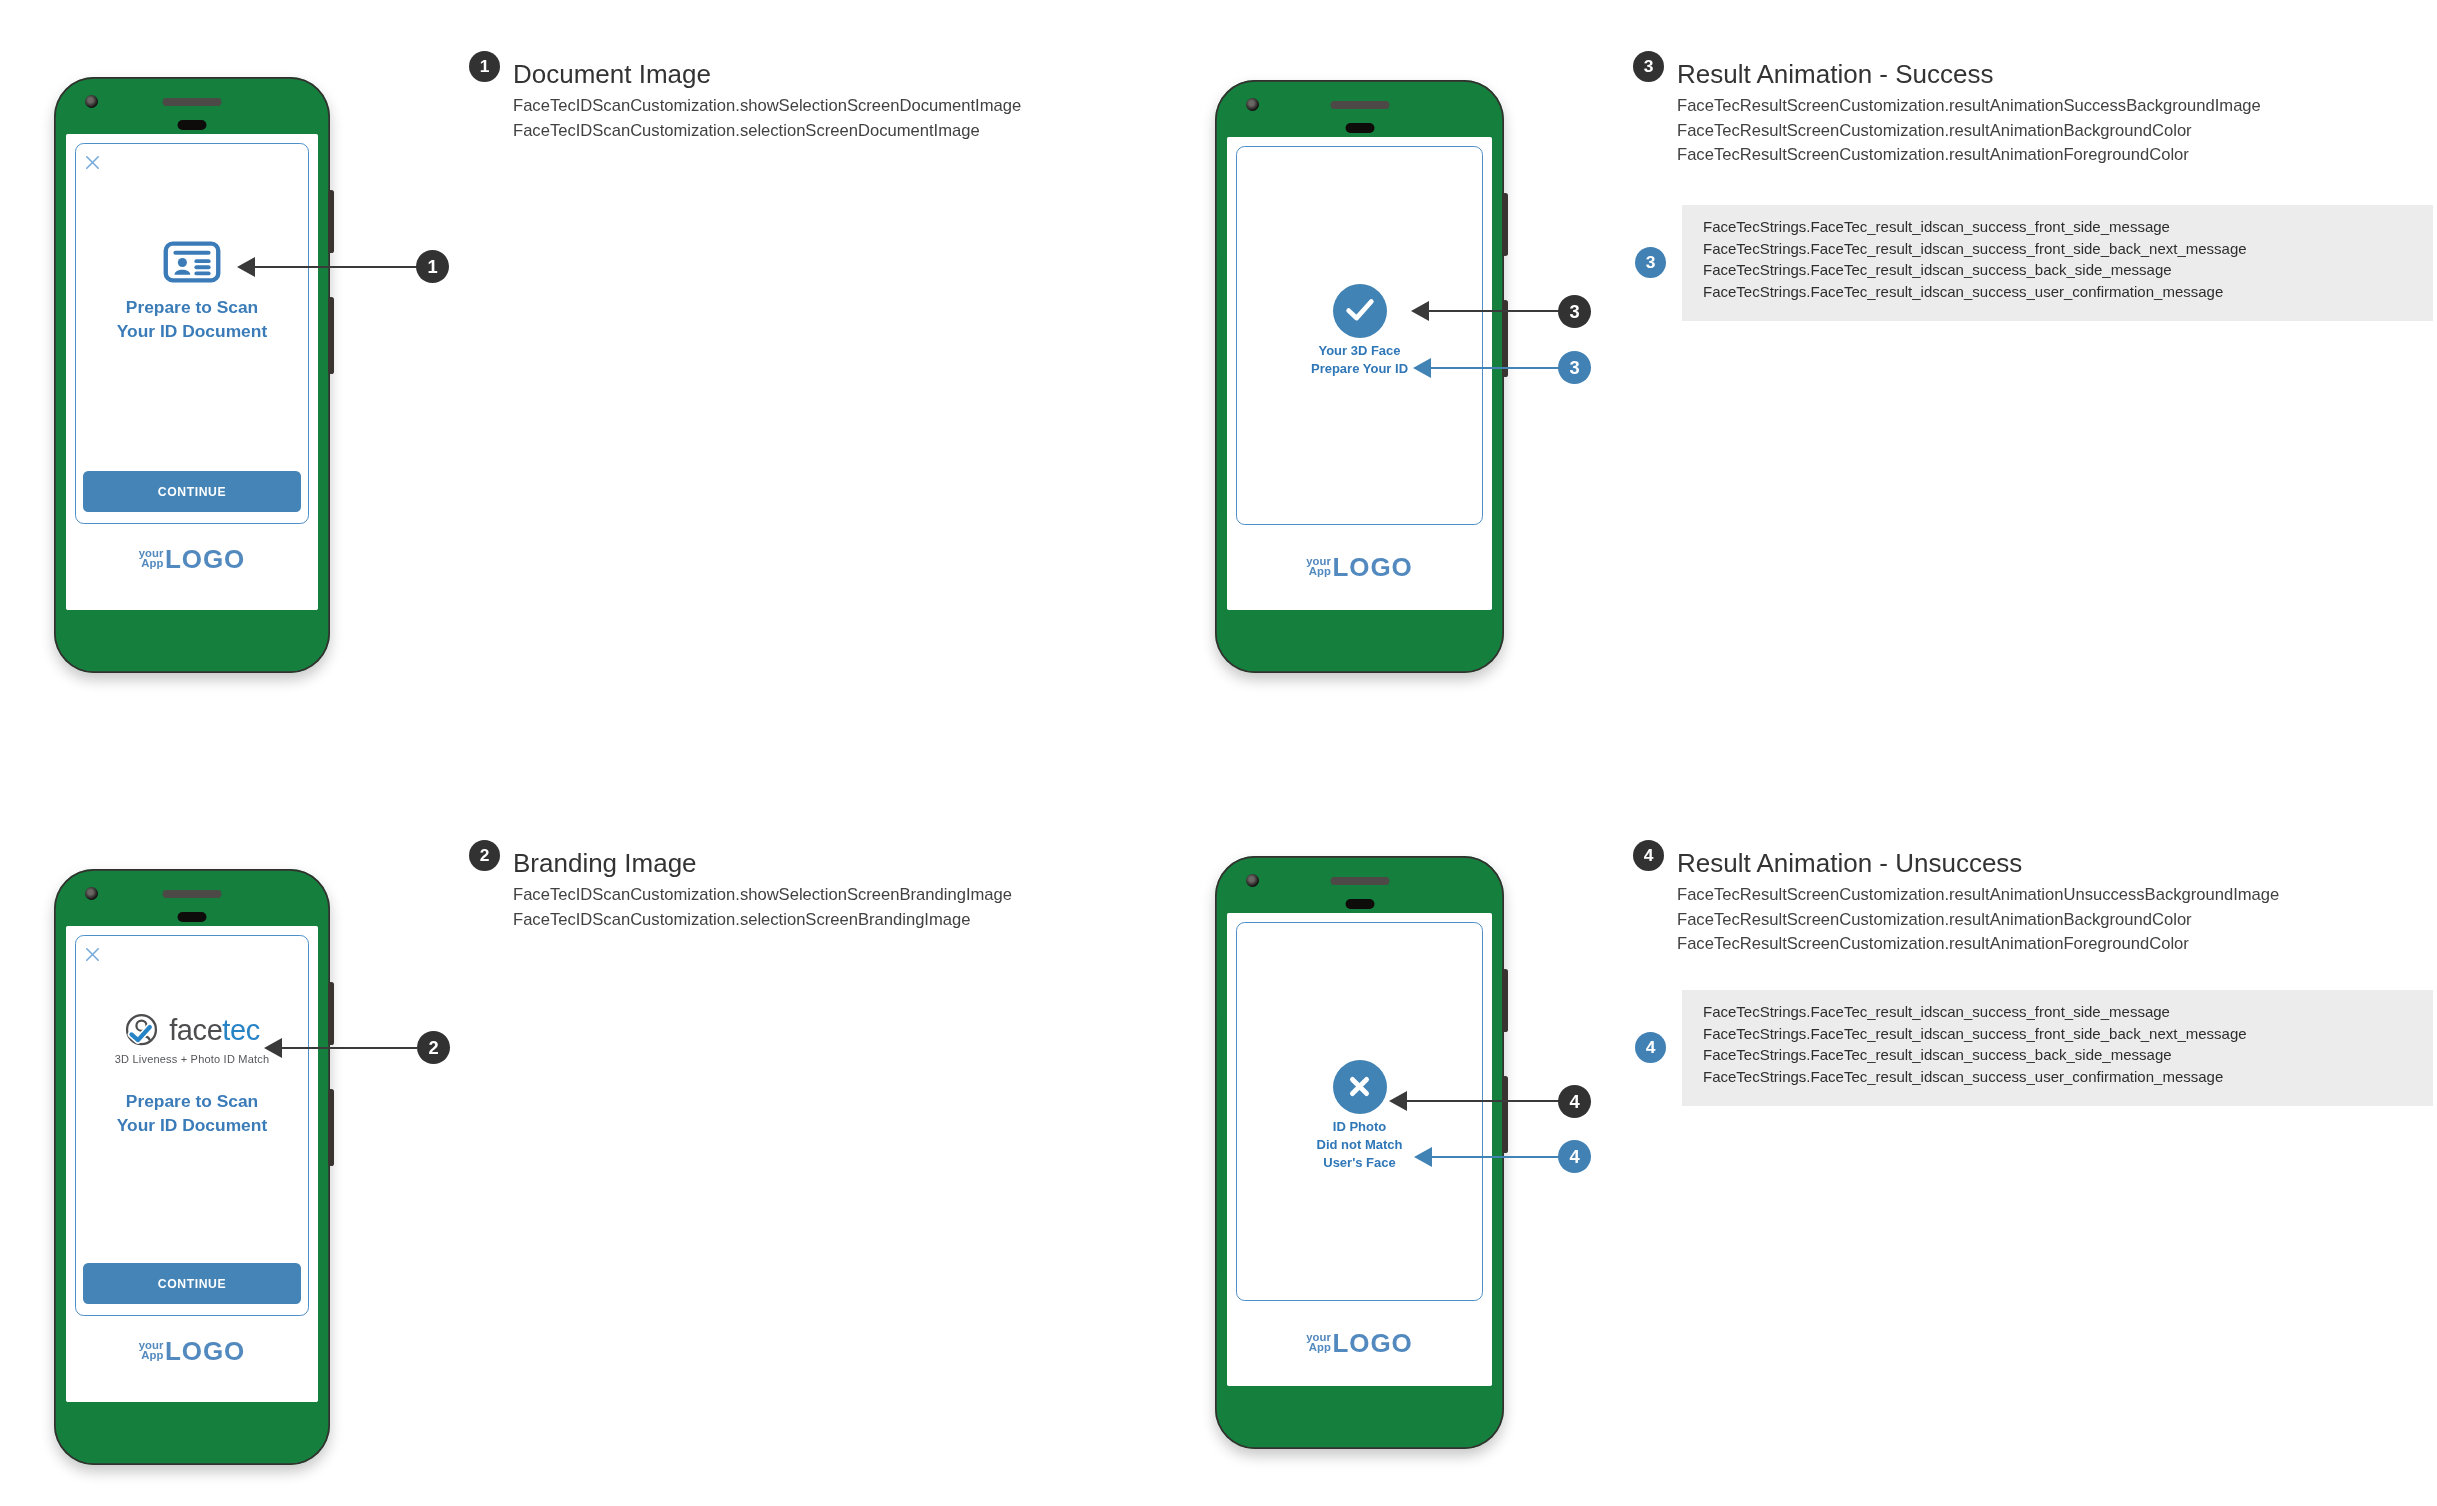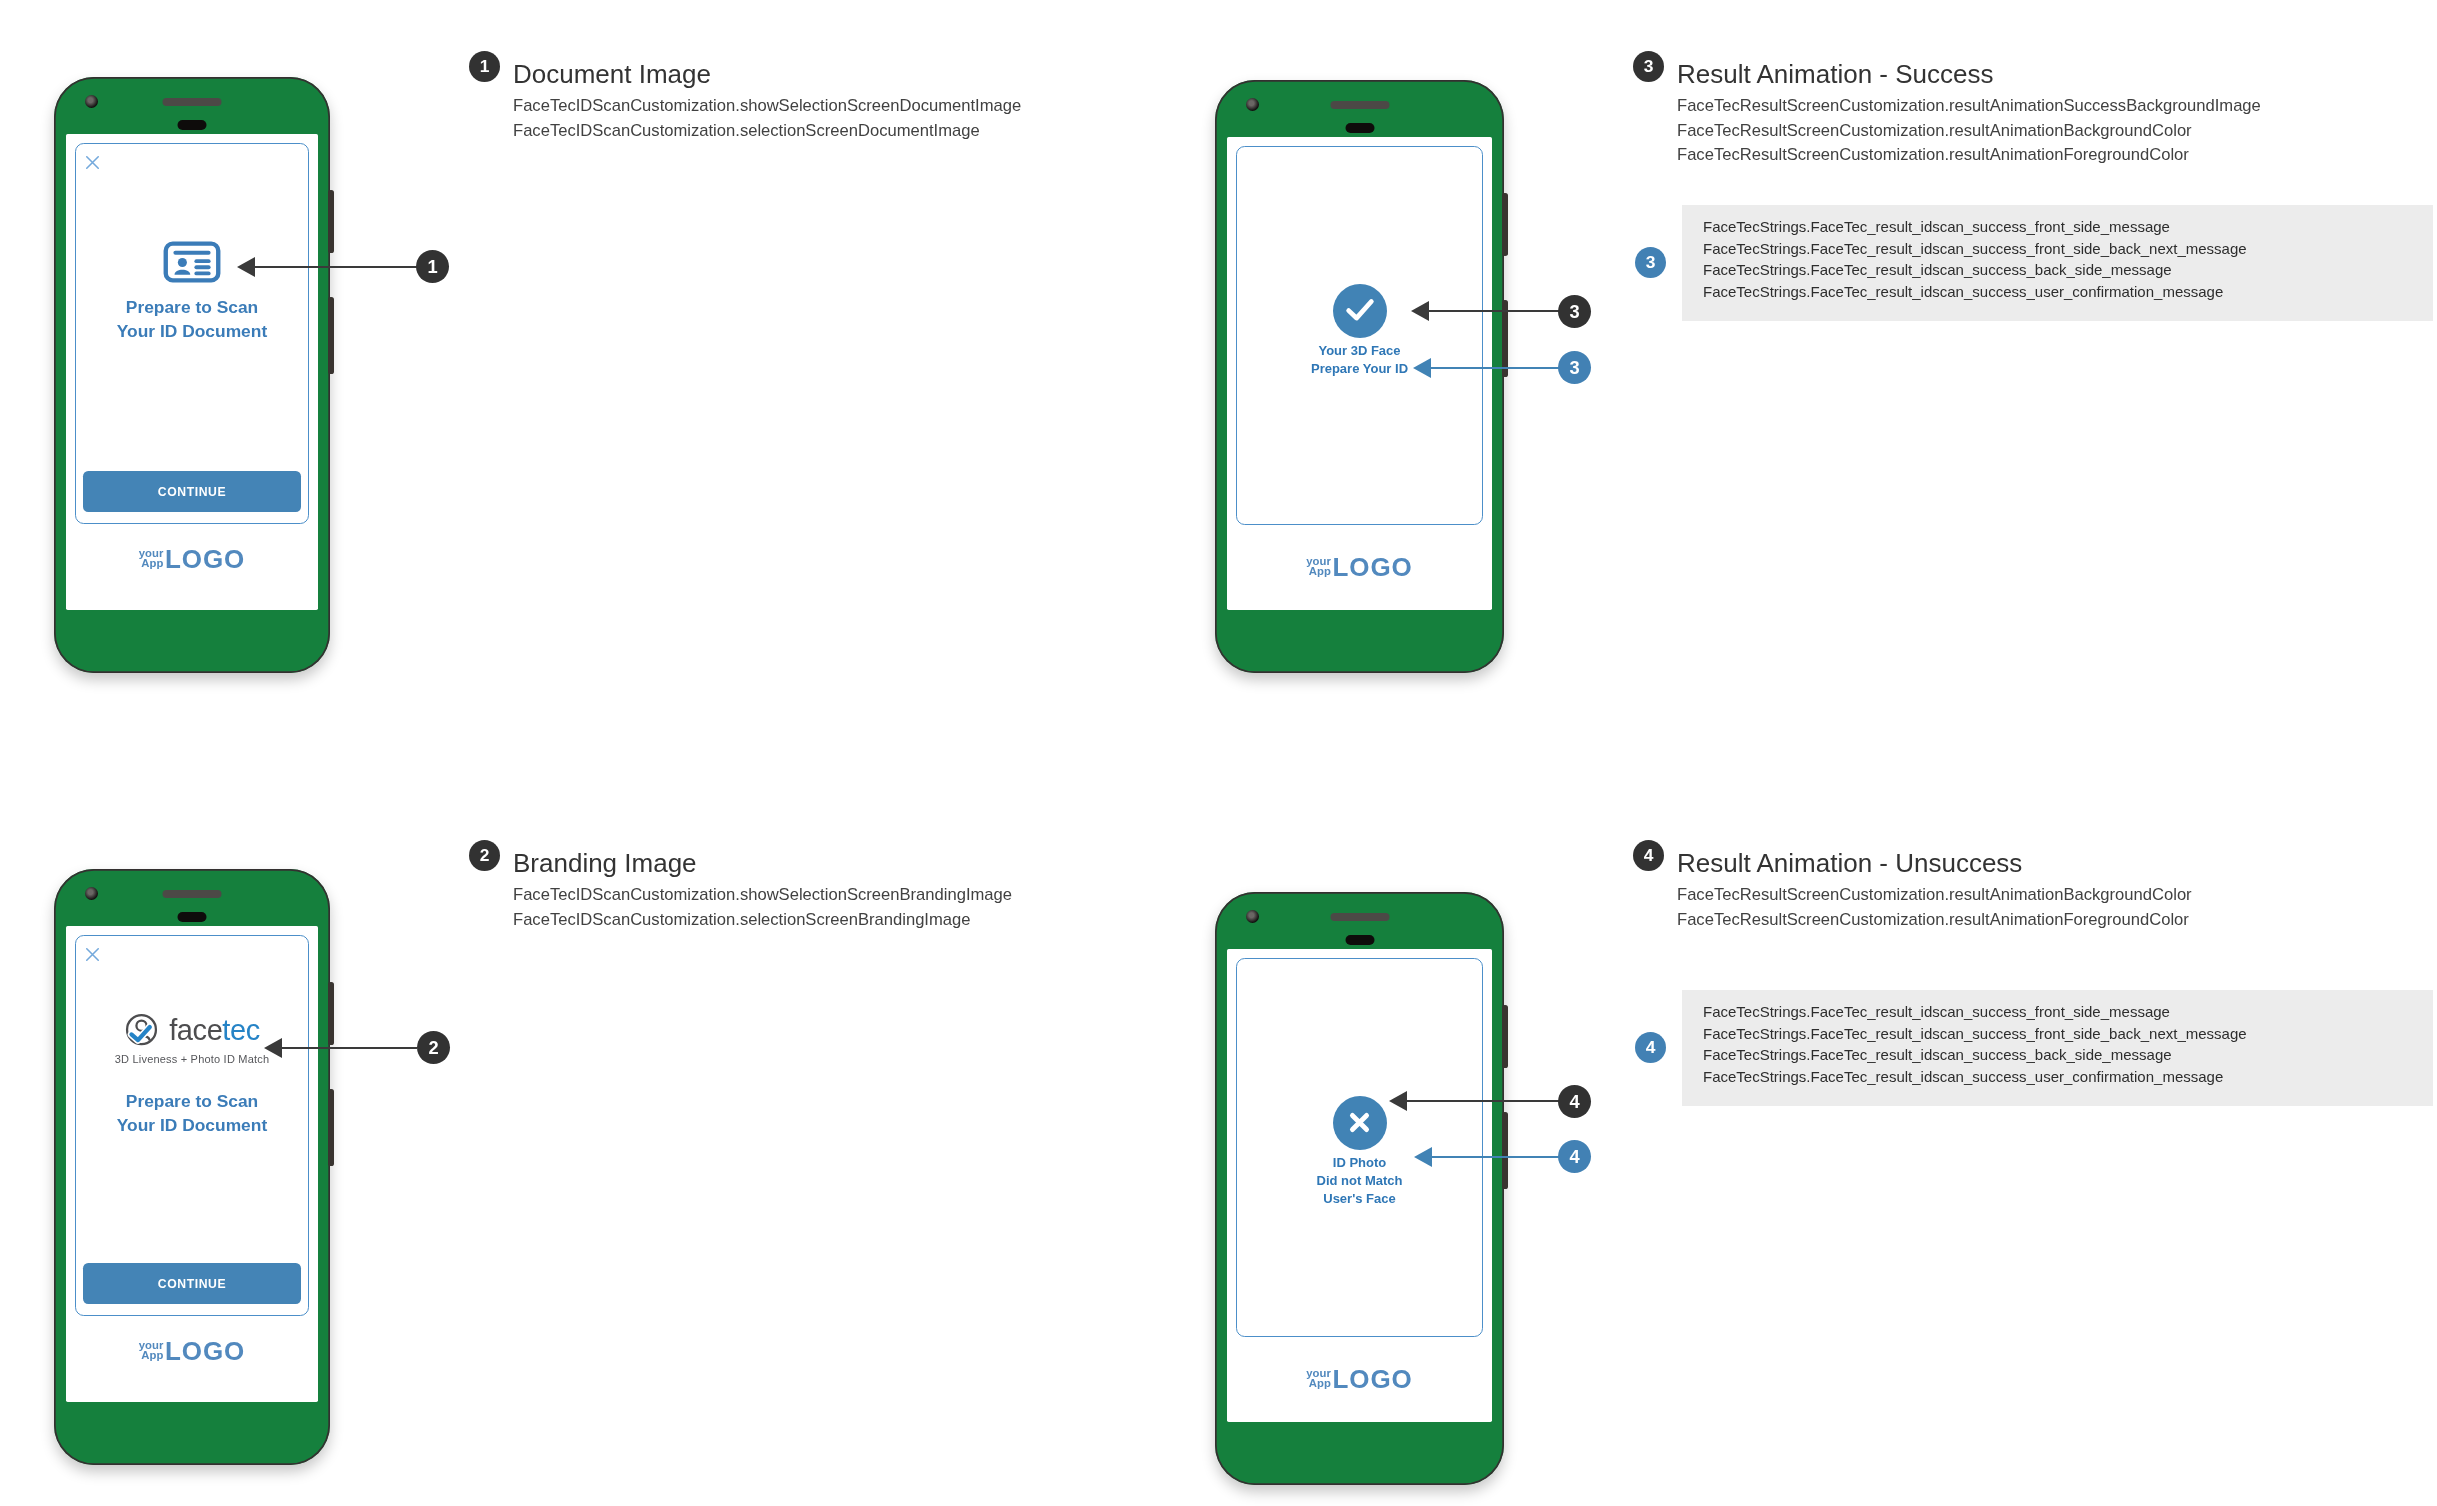--- a/index.html
+++ b/index.html
@@ -4,21 +4,21 @@
 <style>
   html,body{margin:0;padding:0;background:#ffffff;}
   body{font-family:"Liberation Sans", sans-serif; -webkit-text-size-adjust:none;}
   #canvas{position:relative;width:2438px;height:1507px;background:#ffffff;overflow:hidden;}
 
   
   .phone{position:absolute;background:#15803d;border-radius:40px;
          box-shadow: inset 0 0 0 1.7px #343030, 0 7px 14px rgba(0,0,0,.22);}
   .phone.size-a{left:54px;width:276px;height:596px;}
   .phone.size-b{left:1215px;width:289px;height:593px;}
-  #phone1{top:77px;} #phone2{top:869px;} #phone3{top:80px;} #phone4{top:892px;}
+  #phone1{top:77px;} #phone2{top:869px;} #phone3{top:80px;} #phone4{top:856px;}
 
   .screen{position:absolute;left:12.2px;right:12.2px;top:57px;bottom:63px;background:#ffffff;border-radius:1.7px;}
   .cam{position:absolute;left:31px;top:18.3px;width:13px;height:13px;border-radius:50%;
        background:radial-gradient(circle at 42% 40%, #6a6664 0 22%, #121010 68%);}
   .speaker{position:absolute;left:50%;transform:translateX(-50%);top:21px;width:59px;height:7.8px;border-radius:4.4px;background:#4c4946;}
   .earpiece{position:absolute;left:50%;transform:translateX(-50%);top:43px;width:29px;height:9.6px;border-radius:5.2px;background:#0e0c0b;}
   .btn-side{position:absolute;right:-4.4px;width:6.1px;border-radius:2.6px;background:#393430;}
   .btn-power{top:113px;height:63px;}
   .btn-vol{top:220px;height:77px;}
 
@@ -256,20 +256,21 @@
       <div>FaceTecResultScreenCustomization.resultAnimationForegroundColor</div>
     </div>
   </div>
 
   <div class="section" id="section4">
     <div class="sec-header">
       <div class="badge dark">4</div>
       <div class="sec-title">Result Animation - Unsuccess</div>
     </div>
     <div class="sec-lines">
+      <div>FaceTecResultScreenCustomization.resultAnimationUnsuccessBackgroundImage</div>
       <div>FaceTecResultScreenCustomization.resultAnimationBackgroundColor</div>
       <div>FaceTecResultScreenCustomization.resultAnimationForegroundColor</div>
     </div>
   </div>
 
   <div class="strings-box" id="box3">
     <div class="strings-lines">
       <div>FaceTecStrings.FaceTec_result_idscan_success_front_side_message</div>
       <div>FaceTecStrings.FaceTec_result_idscan_success_front_side_back_next_message</div>
       <div>FaceTecStrings.FaceTec_result_idscan_success_back_side_message</div>

